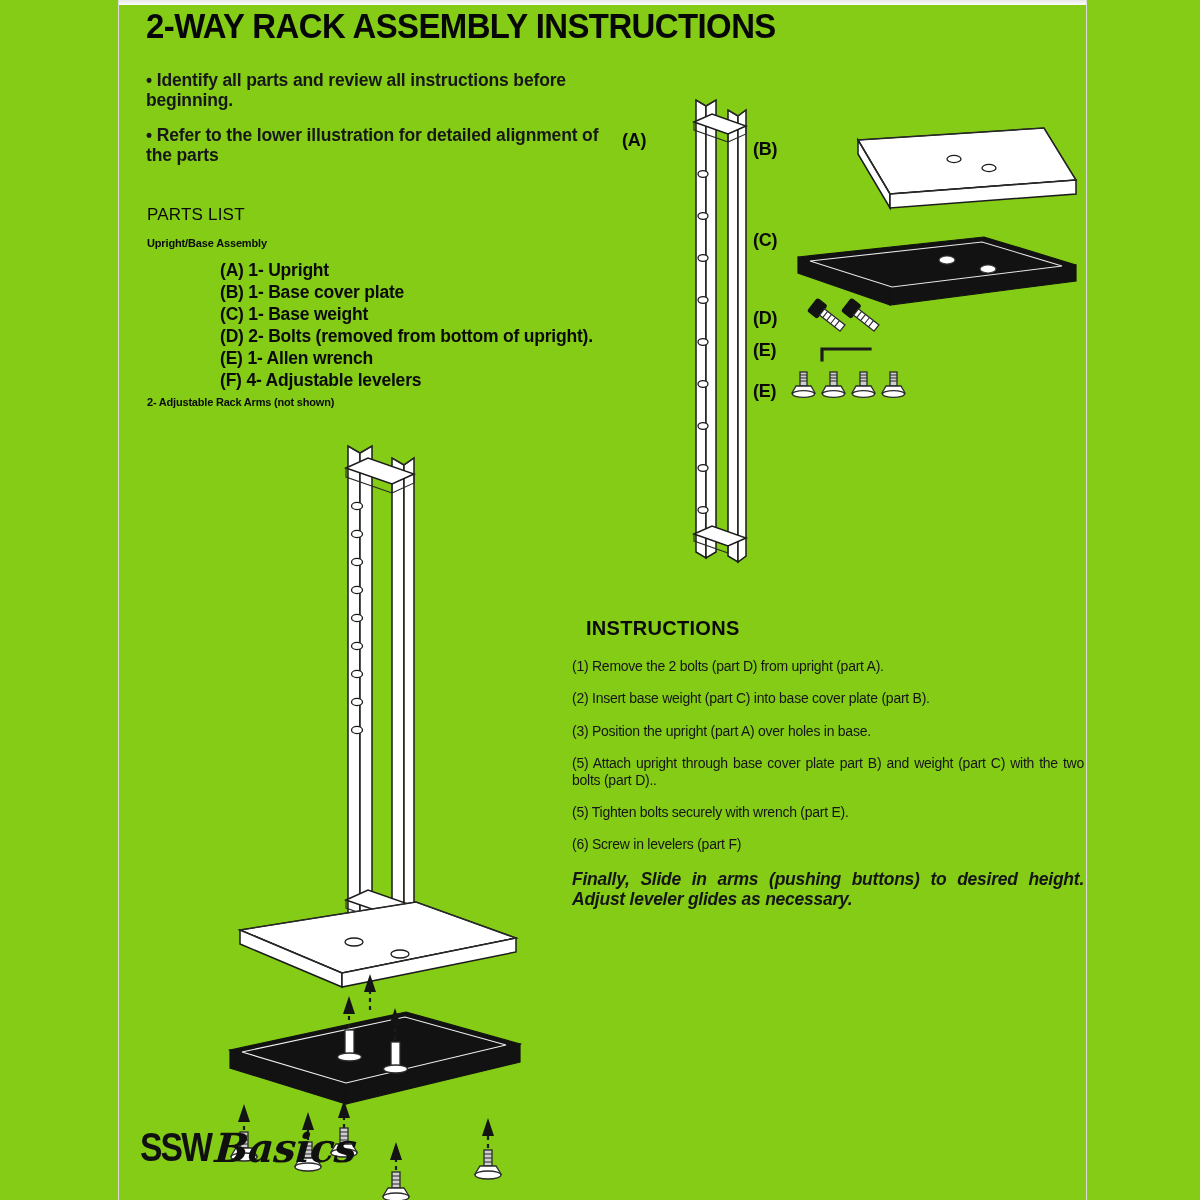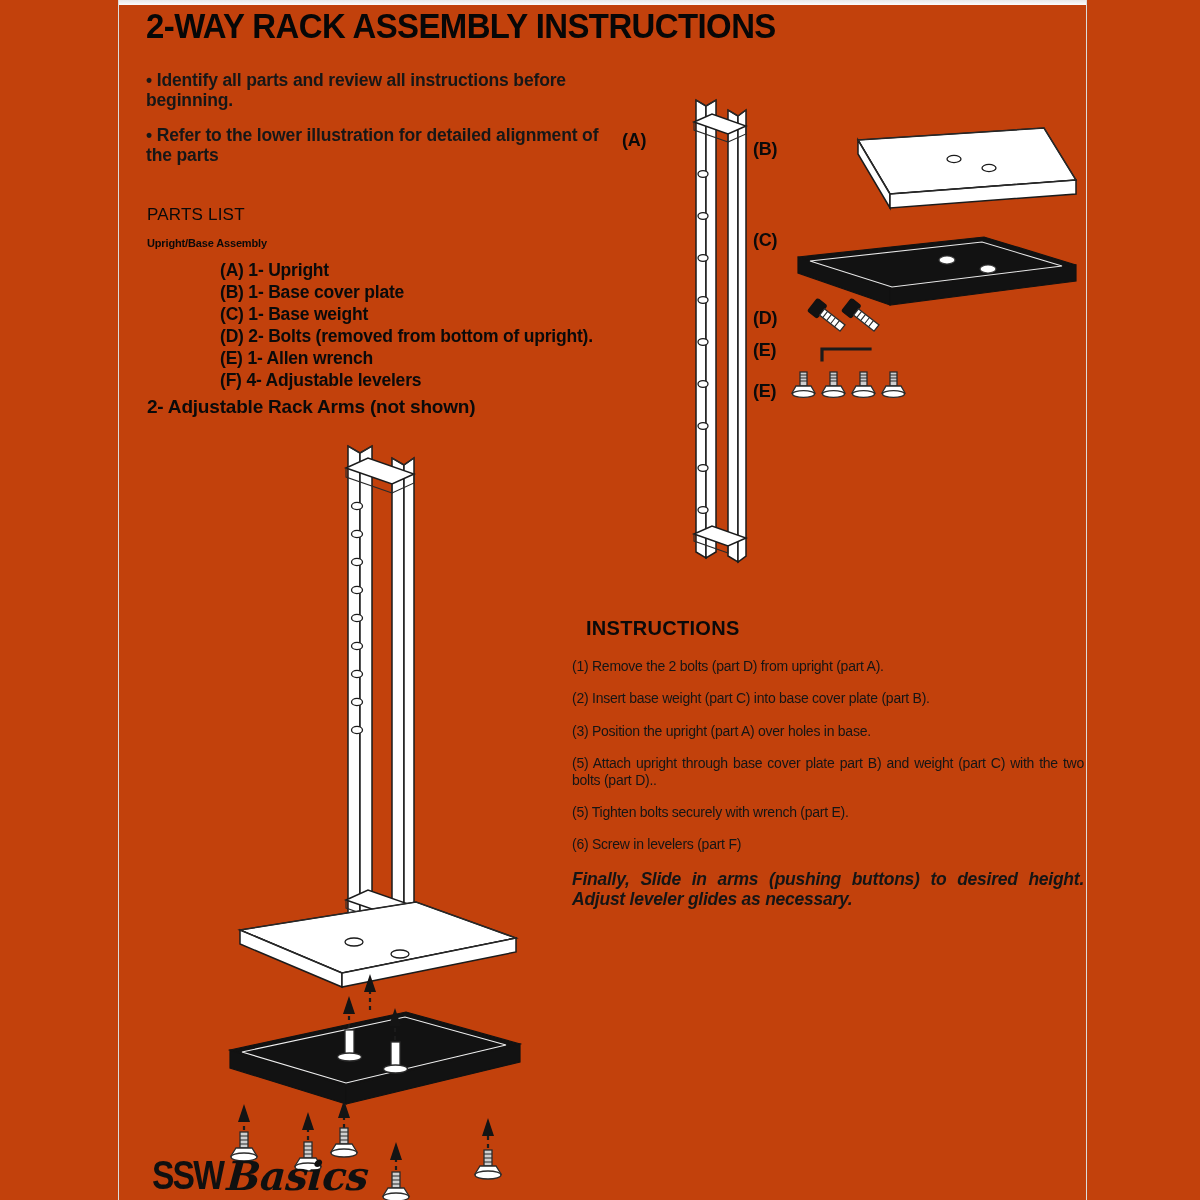--- a/index.html
+++ b/index.html
@@ -3,21 +3,21 @@
 <meta charset="utf-8">
 <style>
   html,body{margin:0;padding:0;background:#ffffff;}
   body{
     width:1200px;height:1200px;position:relative;overflow:hidden;
     font-family:"Liberation Sans","DejaVu Sans",sans-serif;
     color:#0a0a0a;
   }
   #page{
     position:absolute;left:0;top:0;width:1200px;height:1200px;
-    background:#c2410c;
+    background:#84cc16;
   }
   
   .page-edge-left{position:absolute;left:118px;top:0;width:1px;height:1200px;background:#dcdcdc;}
   .page-edge-right{position:absolute;left:1086px;top:0;width:1px;height:1200px;background:#dcdcdc;}
   .page-shadow-top{position:absolute;left:119px;top:0;width:967px;height:5px;
     background:linear-gradient(#e7e7e7,#fdfdfd);}
 
   
   .title{
     position:absolute;left:146px;top:8px;width:800px;
@@ -38,42 +38,42 @@
     position:absolute;left:147px;top:237px;
     font-size:11px;font-weight:bold;letter-spacing:-0.15px;
   }
   .parts-items{position:absolute;left:220px;top:259px;}
   .parts-item{
     font-size:17.5px;font-weight:bold;line-height:1.26;
     letter-spacing:-0.2px;white-space:nowrap;
   }
   .parts-note{
     position:absolute;left:147px;top:396px;
-    font-size:19px;font-weight:bold;letter-spacing:-0.2px;
+    font-size:11px;font-weight:bold;letter-spacing:-0.2px;
   }
   .instr-head{
     position:absolute;left:586px;top:617px;
     font-size:20px;font-weight:bold;letter-spacing:.3px;
   }
   .instr-list{position:absolute;left:572px;top:658px;width:512px;}
   .instr-item{
     font-size:14px;font-weight:normal;line-height:1.17;
     letter-spacing:-0.25px;margin-bottom:16px;color:#151515;
   }
   .instr-item.j{text-align:justify;}
   .instr-final{
     font-size:17.5px;font-weight:bold;line-height:1.17;
     letter-spacing:-0.25px;text-align:justify;color:#151515;font-style:italic;
   }
 
   
   .plabel{position:absolute;font-size:18px;font-weight:bold;letter-spacing:-0.3px;}
 
   
-  .logo{position:absolute;left:152px;top:1124px;display:flex;align-items:flex-start;margin-top:28px;}
+  .logo{position:absolute;left:140px;top:1124px;display:flex;align-items:flex-start;}
   .logo-ssw{
     font-size:41px;font-weight:bold;letter-spacing:-2.2px;
     font-stretch:condensed;transform:scaleX(.82);transform-origin:left bottom;
     color:#101010;
   }
   .logo-basics{
     font-size:40px;font-style:italic;font-weight:bold;
     font-family:"DejaVu Serif","Liberation Serif",serif;
     letter-spacing:-0.5px;margin-left:-12px;color:#101010;
     transform:skewX(-4deg);

